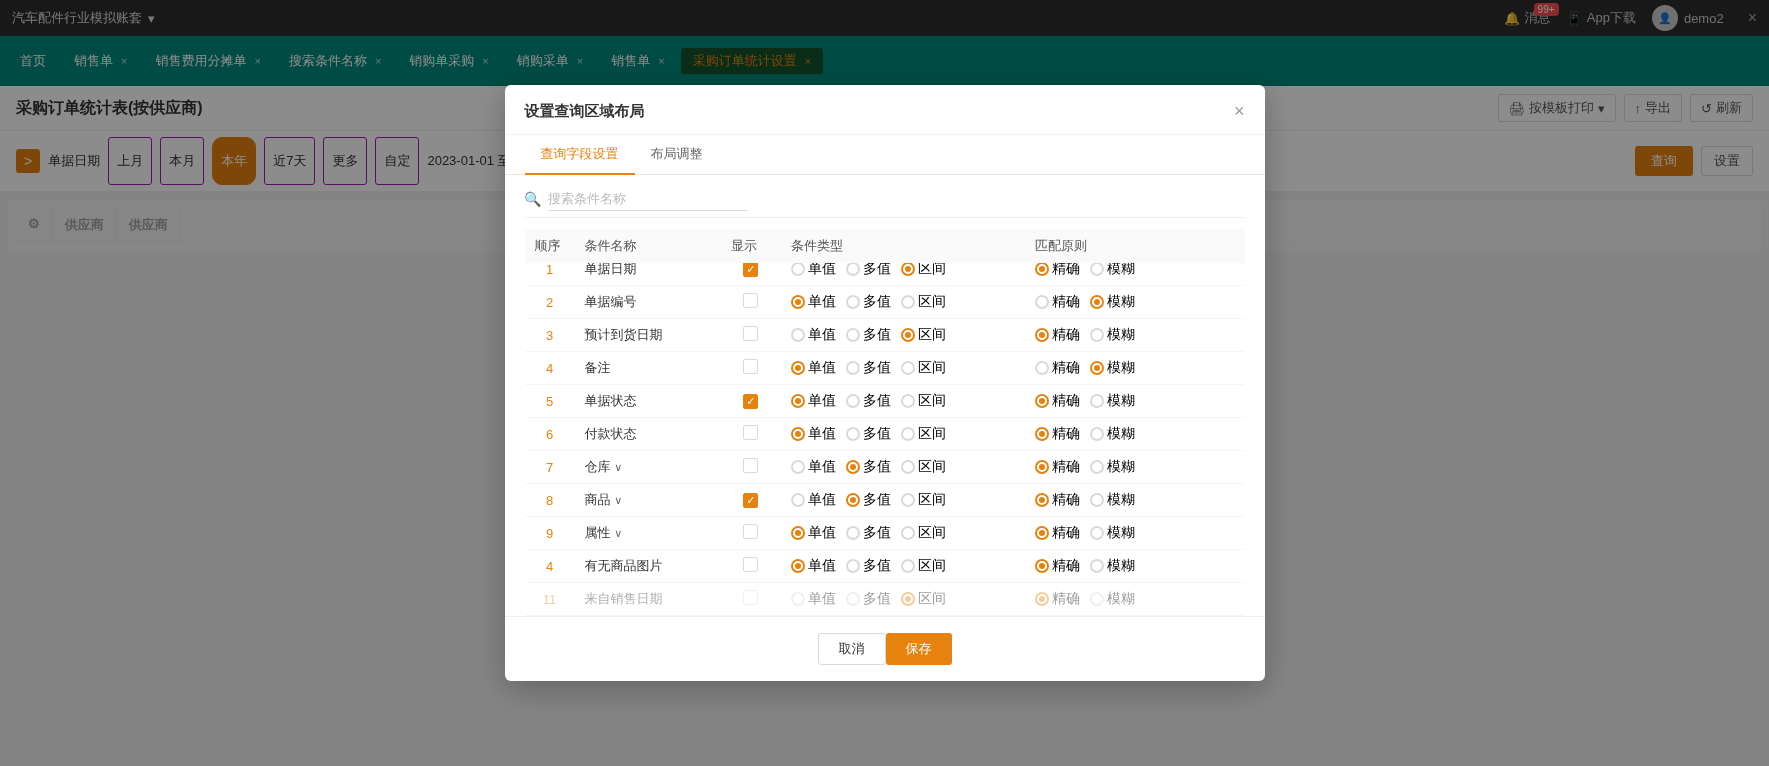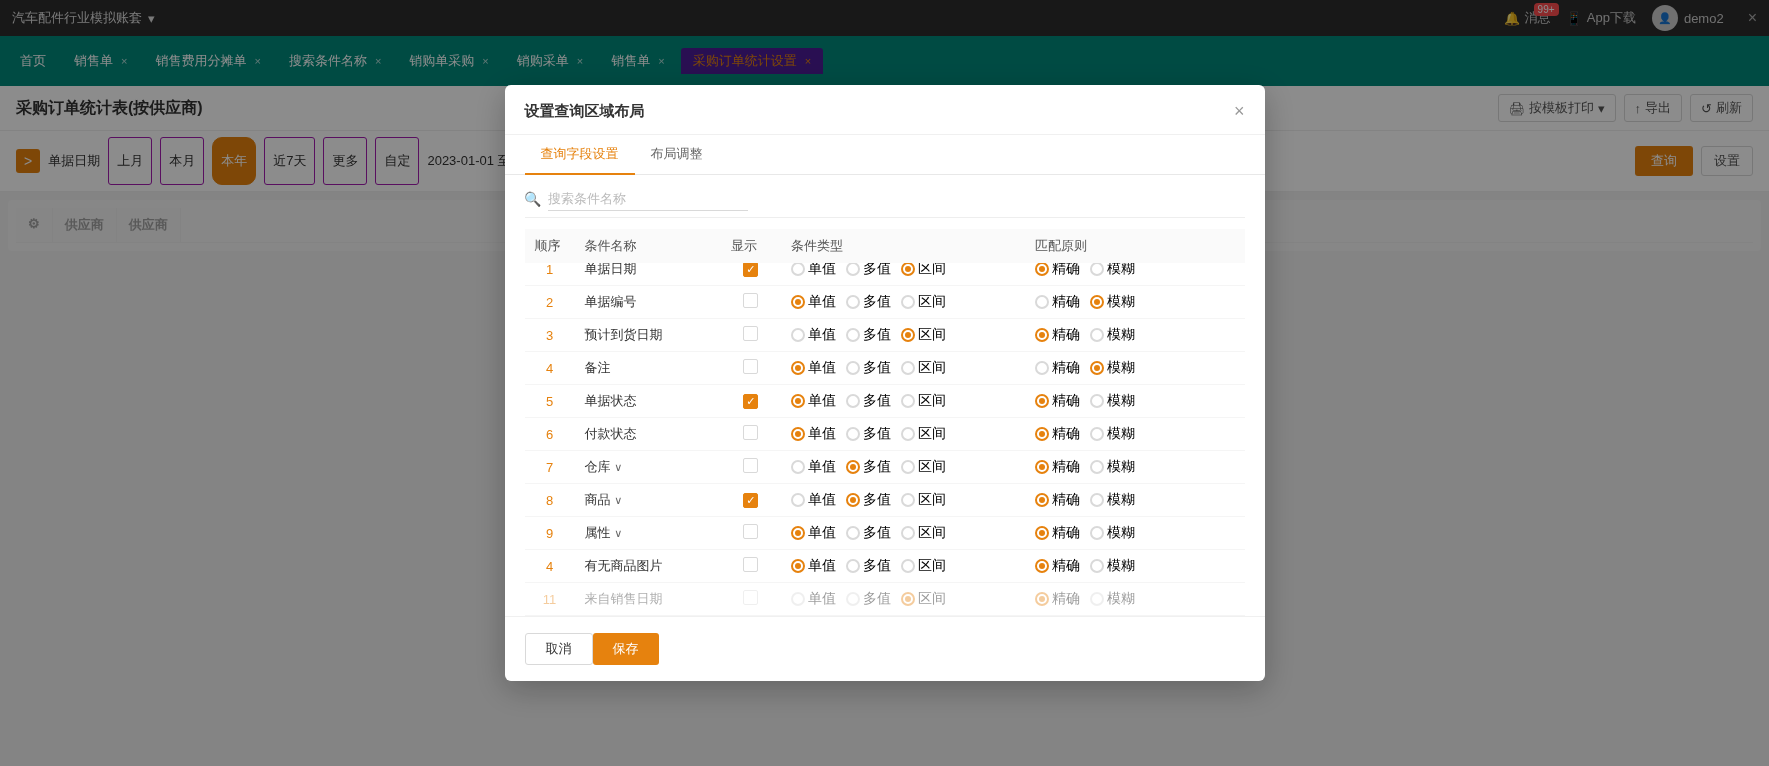--- a/index.html
+++ b/index.html
@@ -33,21 +33,21 @@
     }
     .nav-item {
       color: #fff;
       padding: 4px 12px;
       border-radius: 3px;
       font-size: 13px;
       cursor: pointer;
       display: flex; align-items: center; gap: 4px;
     }
     .nav-item .close-tab { margin-left: 4px; font-size: 11px; color: rgba(255,255,255,0.7); }
-    .active-tab { background: #4c1d95; color: #e6820e !important; border-radius: 3px 3px 0 0; }
+    .active-tab { background: #14532d; color: #e6820e !important; border-radius: 3px 3px 0 0; }
 
     
     .page-header {
       background: #fff;
       padding: 8px 16px;
       border-bottom: 1px solid #eee;
       display: flex;
       align-items: center;
       justify-content: space-between;
     }
@@ -222,21 +222,21 @@
       width: 6px; height: 6px;
       border-radius: 50%;
       background: #e6820e;
     }
     .radio-label { color: #000000; font-size: 14px; }
 
     
     .dialog-footer {
       padding: 16px 20px;
       display: flex;
-      justify-content: flex-start;
+      justify-content: center;
       gap: 0;
       border-top: 1px solid #f0f0f0;
     }
     .btn-cancel {
       padding: 6px 20px;
       border: 1px solid #d9d9d9;
       background: #fff;
       border-radius: 3px;
       cursor: pointer;
       font-size: 13px;

